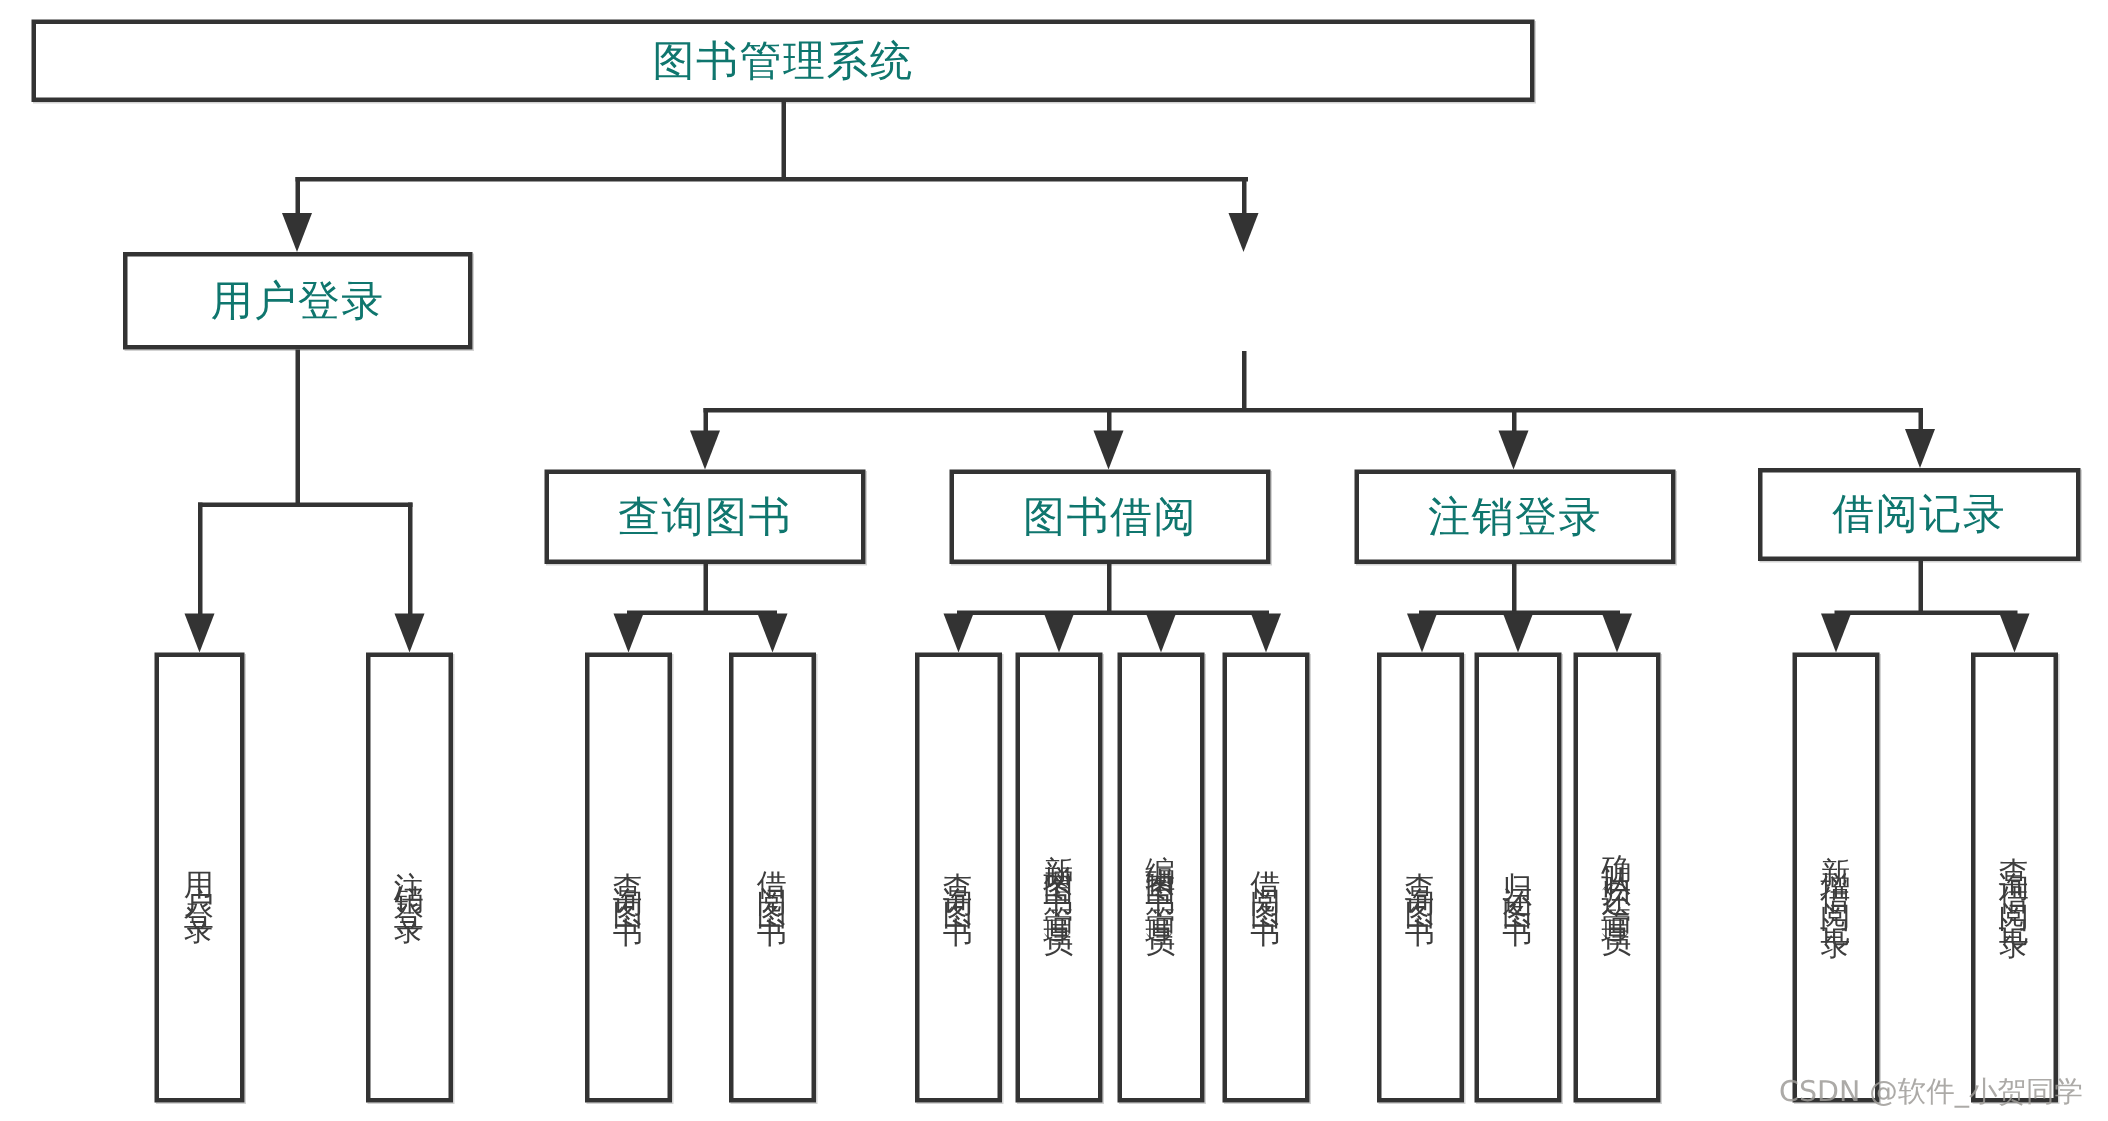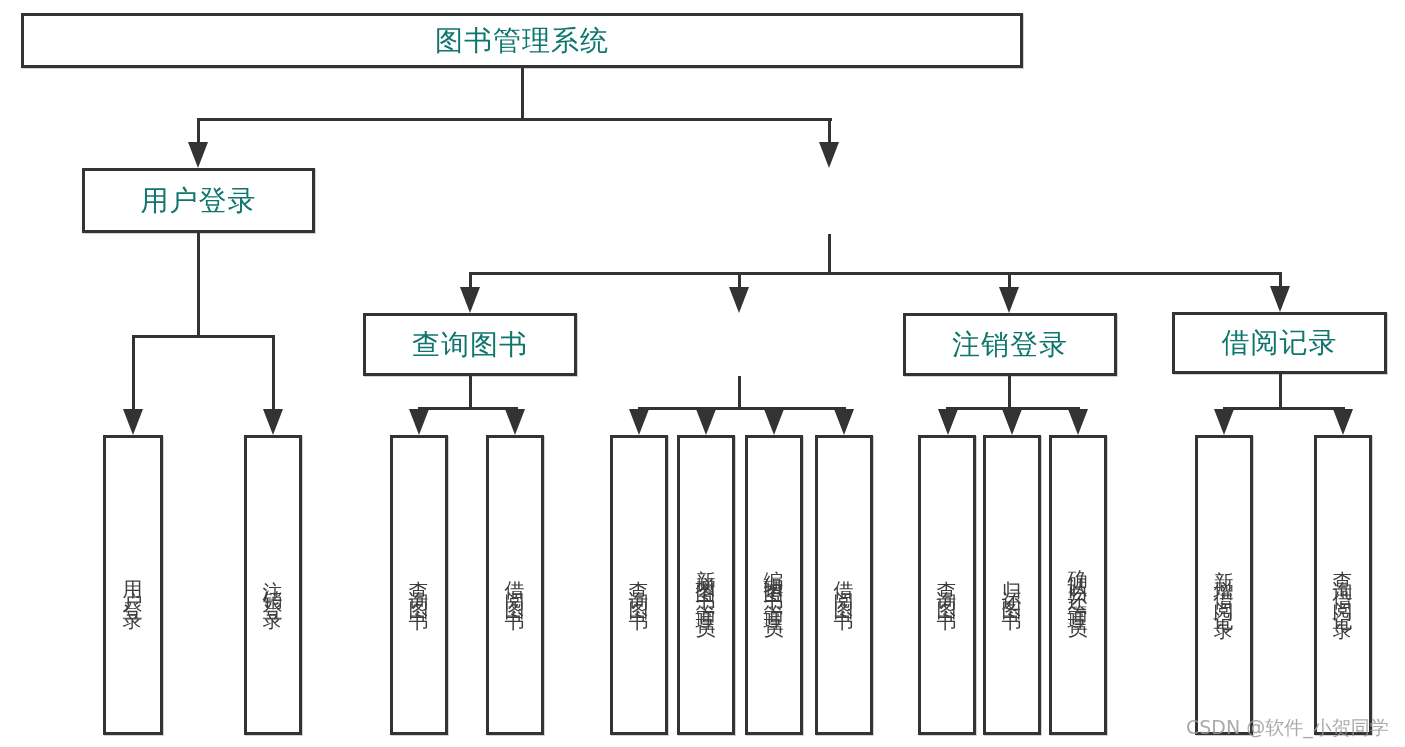--- a/index.html
+++ b/index.html
@@ -86,20 +86,23 @@
   <div class="line" style="left:738px;top:272px;width:3px;height:18px;"></div>
   <div class="arr" style="left:729px;top:287px;"></div>
   <div class="line" style="left:1008px;top:272px;width:3px;height:18px;"></div>
   <div class="arr" style="left:999px;top:287px;"></div>
   <div class="line" style="left:1279px;top:272px;width:3px;height:16px;"></div>
   <div class="arr" style="left:1270px;top:286px;"></div>
 
   <div class="box" style="left:363px;top:313px;width:214px;height:63px;">
     <span class="hlabel">查询图书</span>
   </div>
+  <div class="box" style="left:633px;top:313px;width:214px;height:63px;">
+    <span class="hlabel">图书借阅</span>
+  </div>
   <div class="box" style="left:903px;top:313px;width:214px;height:63px;">
     <span class="hlabel">注销登录</span>
   </div>
   <div class="box" style="left:1172px;top:312px;width:215px;height:62px;">
     <span class="hlabel">借阅记录</span>
   </div>
 
   <div class="line" style="left:469px;top:376px;width:3px;height:34px;"></div>
   <div class="line" style="left:418px;top:407px;width:100px;height:3px;"></div>
   <div class="arr" style="left:409px;top:409px;"></div>

